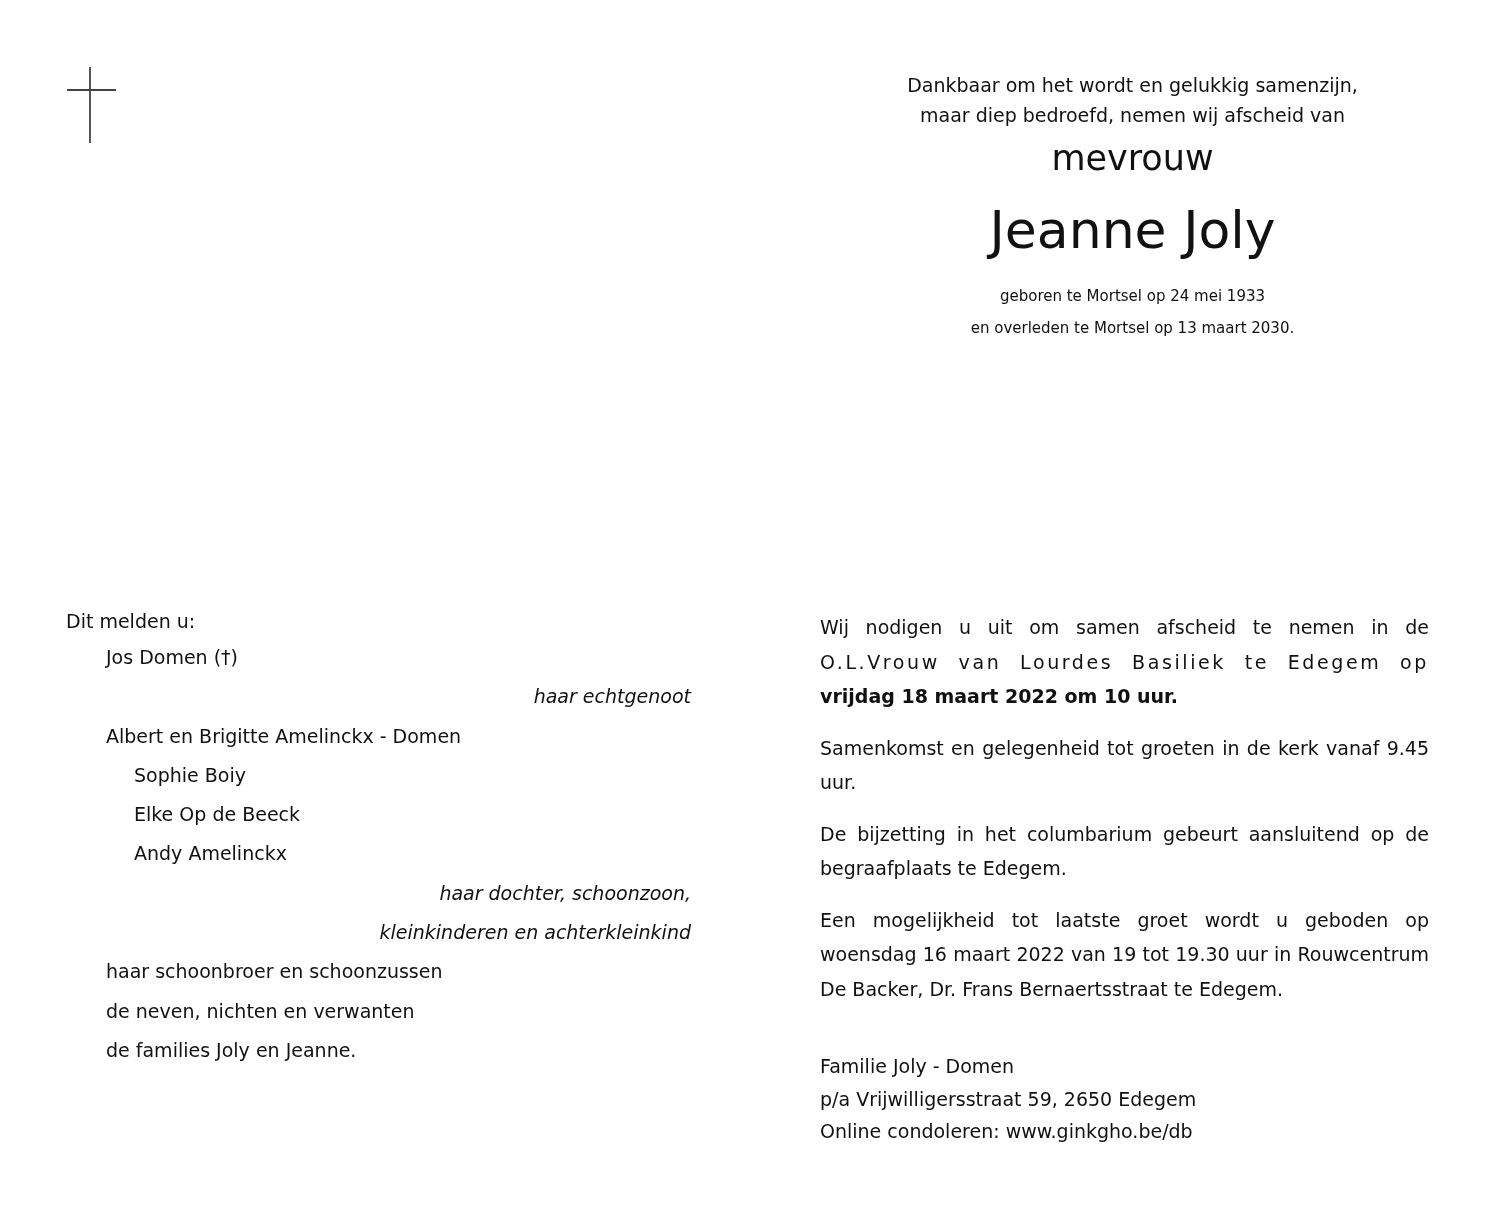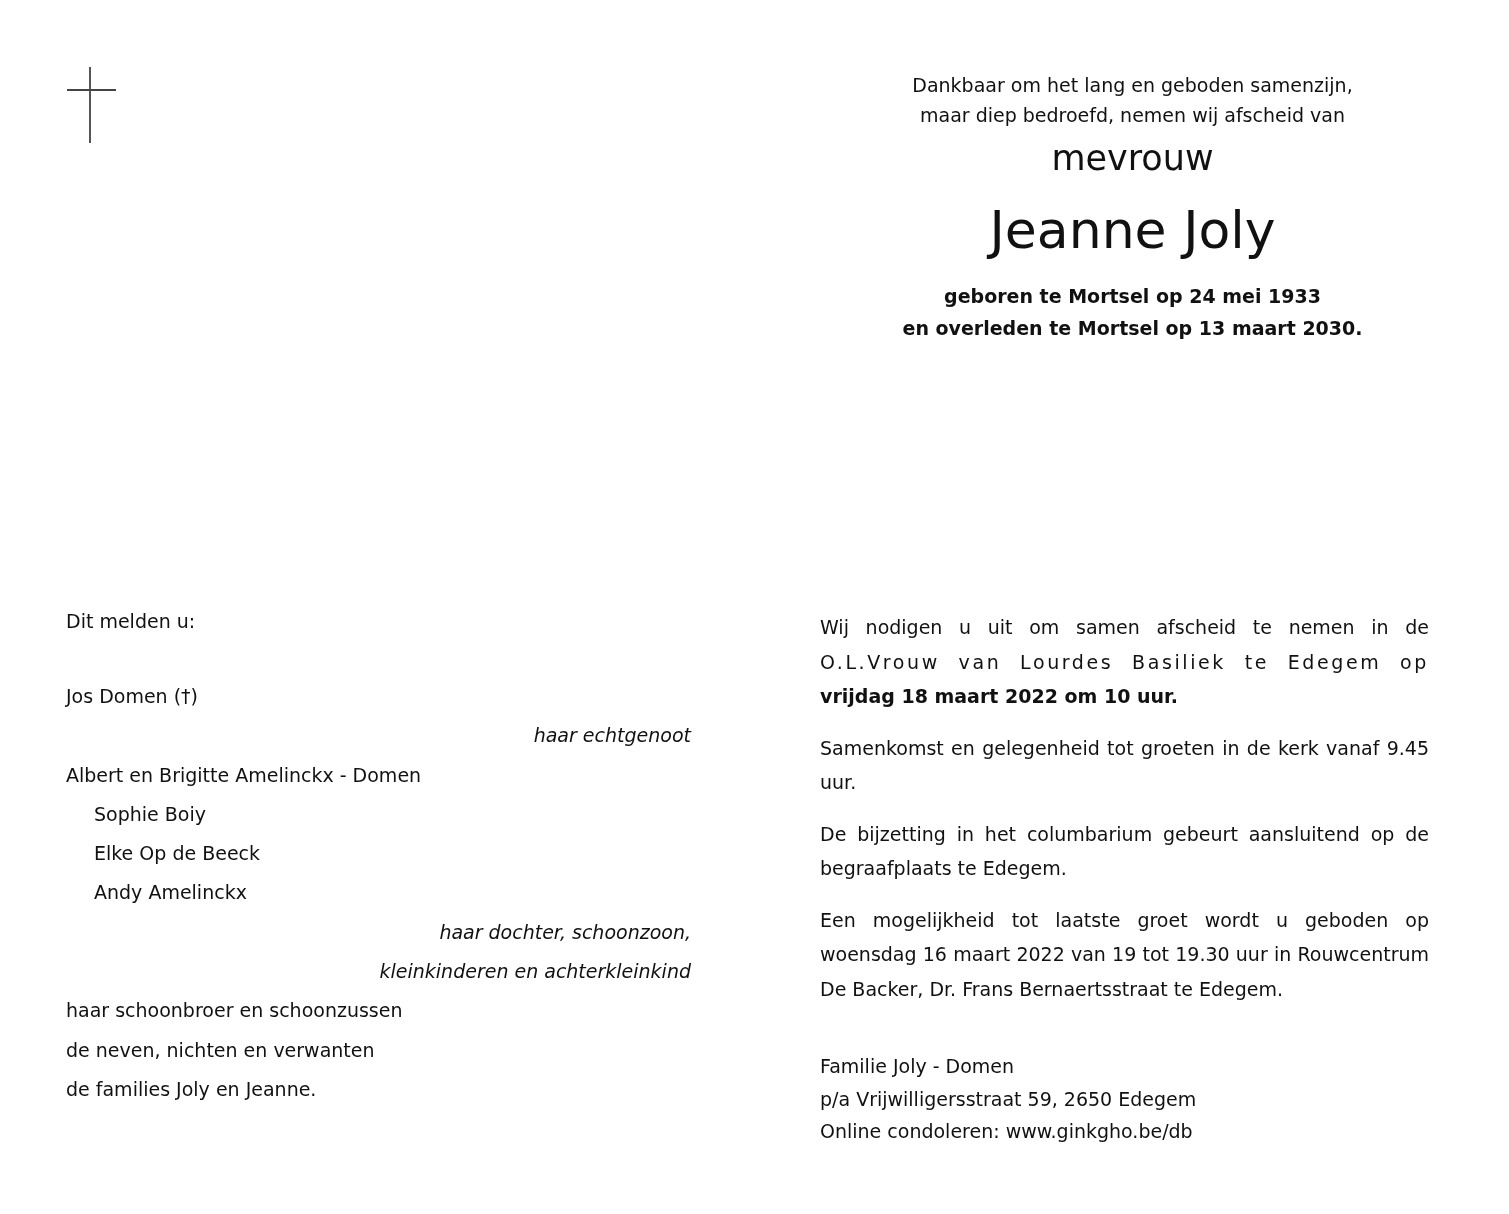--- a/index.html
+++ b/index.html
@@ -64,43 +64,42 @@
       margin: 14px 0 0 0;
       font-weight: normal;
     }
     .announce .widow {
       font-size: 35px;
       line-height: 52px;
       margin: 10px 0 0 0;
       font-weight: normal;
     }
     .announce .dates {
-      font-size: 19px;
+      font-size: 15px;
       line-height: 32px;
       margin: 14px 0 0 0;
-      font-weight: bold;
     }
 
     
     .family {
       position: absolute;
       left: 66px;
       top: 604px;
       width: 625px;
       font-size: 19px;
     }
     .family .heading {
       height: 34px;
       line-height: 34px;
-      margin-bottom: 39px;
     }
     .family .row {
       height: 39.3px;
       line-height: 39.3px;
       white-space: nowrap;
+      margin-left: 40px;
     }
     .family .row.indent {
       padding-left: 28px;
     }
     .family .row.role {
       text-align: right;
       font-style: italic;
     }
 
     
@@ -136,21 +135,21 @@
 </head>
 <body>
 
 <div class="cross">
   <div class="v"></div>
   <div class="h"></div>
 </div>
 
 <section class="announce">
   <p class="intro">
-    <span>Dankbaar om het lang en geboden samenzijn,</span><br>
+    <span>Dankbaar om het wordt en gelukkig samenzijn,</span><br>
     <span>maar diep bedroefd, nemen wij afscheid van</span>
   </p>
   <h2 class="title">mevrouw</h2>
   <h1 class="name">Jeanne Joly</h1>
   <p class="dates">
     <span>geboren te Mortsel op 24 mei 1933</span><br>
     <span>en overleden te Mortsel op 13 maart 2030.</span>
   </p>
 </section>
 

